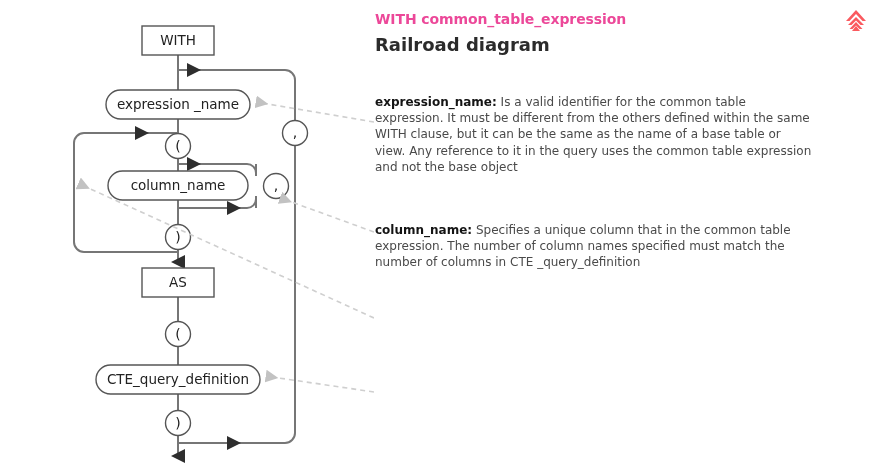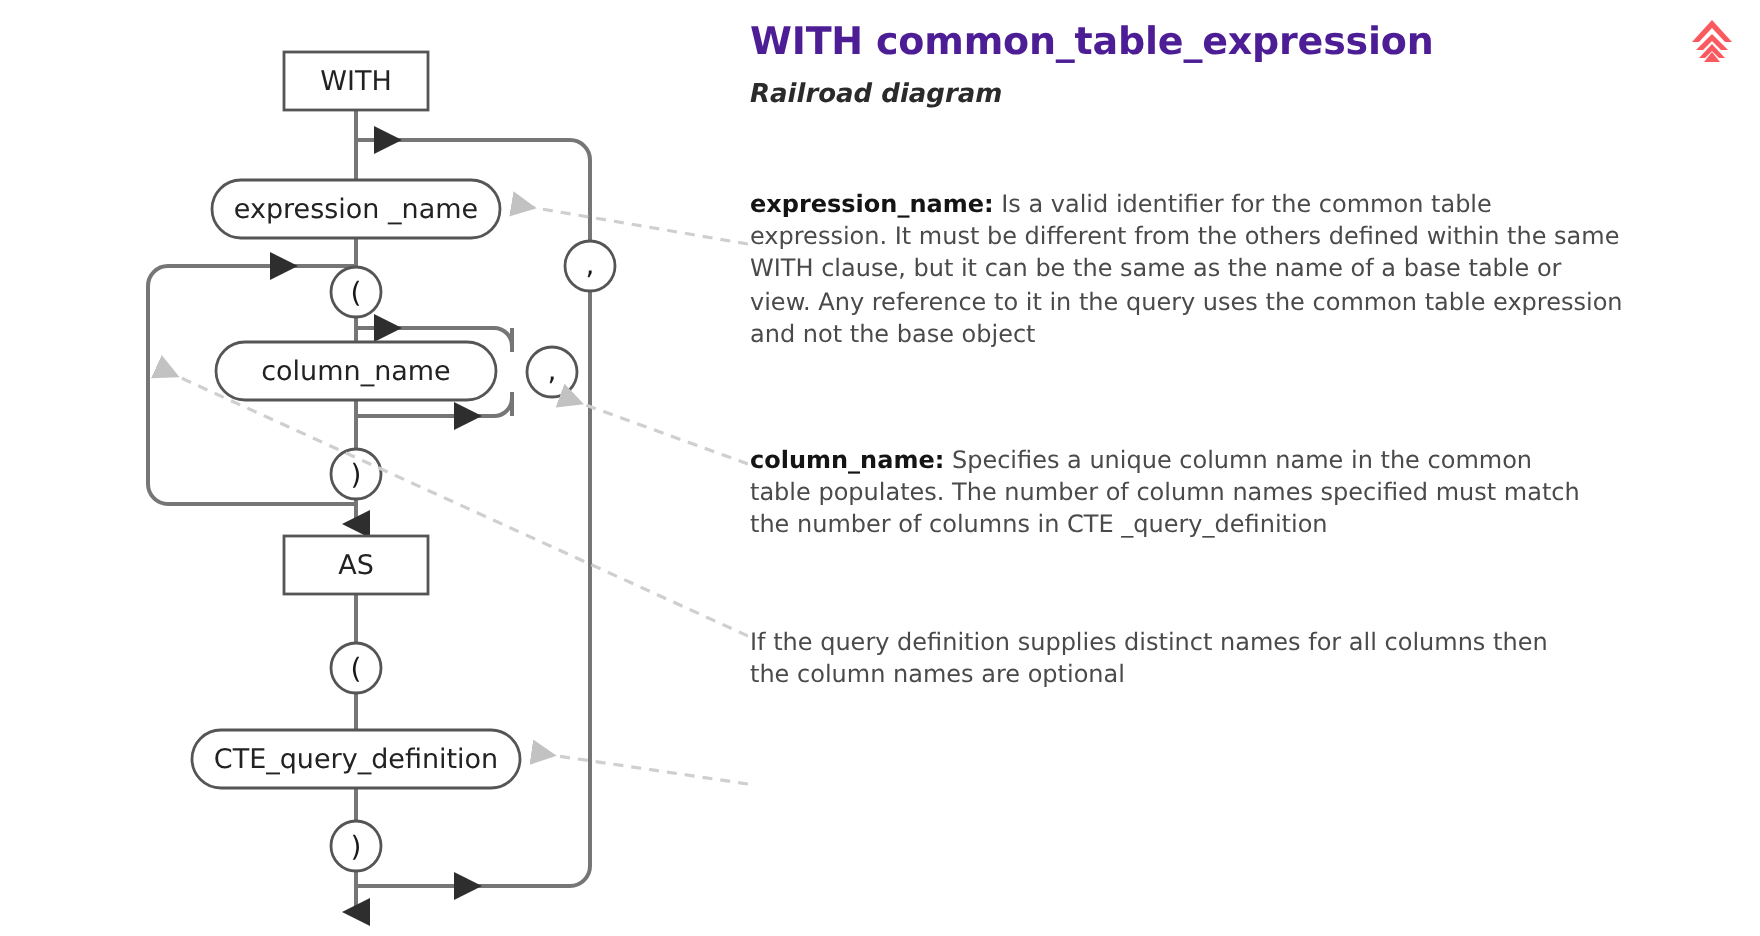--- a/index.html
+++ b/index.html
@@ -42,33 +42,32 @@
   #text-pane {
     position: absolute;
     left: 375px;
     top: 0;
     width: 445px;
     height: 468px;
   }
   #doc-title {
     margin: 0;
     padding: 11px 0 0 0;
-    font-size: 19px;
+    font-size: 14px;
     font-weight: bold;
-    color: #4c1d95;
+    color: #ec4899;
     letter-spacing: -0.1px;
     line-height: 1.15;
   }
   #doc-subtitle {
     margin: 0;
     padding: 7px 0 0 0;
-    font-size: 13px;
+    font-size: 18px;
     font-weight: bold;
     color: #2b2b2b;
-    font-style: italic;
   }
   .note {
     position: absolute;
     left: 0;
     font-size: 12px;
     line-height: 1.35;
     color: #4a4a4a;
   }
   .note b {
     color: #141414;
@@ -210,23 +209,22 @@
   </svg>
 </div>
 
 <div id="text-pane">
 
   <h1 id="doc-title">WITH common_table_expression</h1>
   <div id="doc-subtitle">Railroad diagram</div>
 
   <p class="note" id="note-expression-name"><b>expression_name:</b><span> Is a valid identifier for the common table expression. It must be different from the others defined within the same WITH clause, but it can be the same as the name of a base table or view. Any reference to it in the query uses the common table expression and not the base object</span></p>
 
-  <p class="note" id="note-column-name"><b>column_name:</b><span> Specifies a unique column name in the common table populates. The number of column names specified must match the number of columns in CTE _query_definition</span></p>
-
-  <p class="note" id="note-optional"><span>If the query definition supplies distinct names for all columns then the column names are optional</span></p>
+  <p class="note" id="note-column-name"><b>column_name:</b><span> Specifies a unique column that in the common table expression. The number of column names specified must match the number of columns in CTE _query_definition</span></p>
+
 
 </div>
 
 <svg id="brand-logo" viewBox="0 0 24 22">
   <g fill="#fa5a5f">
     <path d="M12 0 L22 11 L18.5 11 L12 4 L5.5 11 L2 11 Z"></path>
     <path d="M12 7 L20 15 L16.5 15 L12 10.5 L7.5 15 L4 15 Z"></path>
     <path d="M12 12 L18.5 19 L15.5 19 L12 15.5 L8.5 19 L5.5 19 Z"></path>
     <path d="M12 16 L16 21 L8 21 Z"></path>
   </g>

